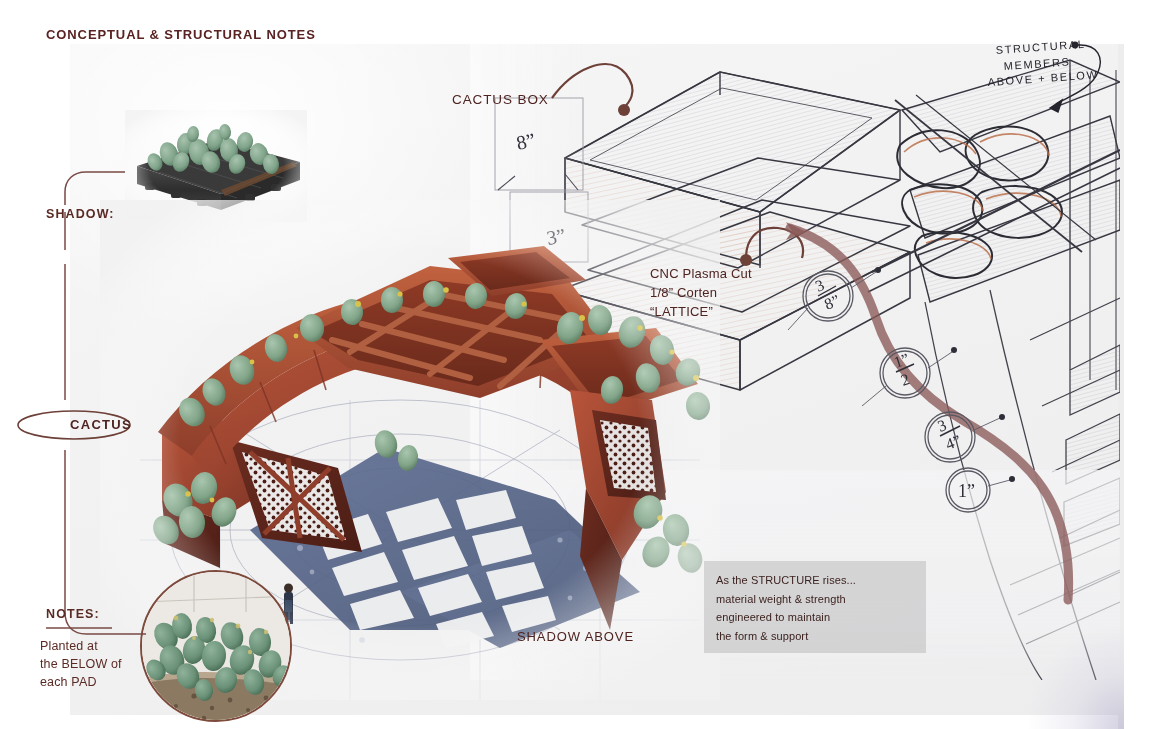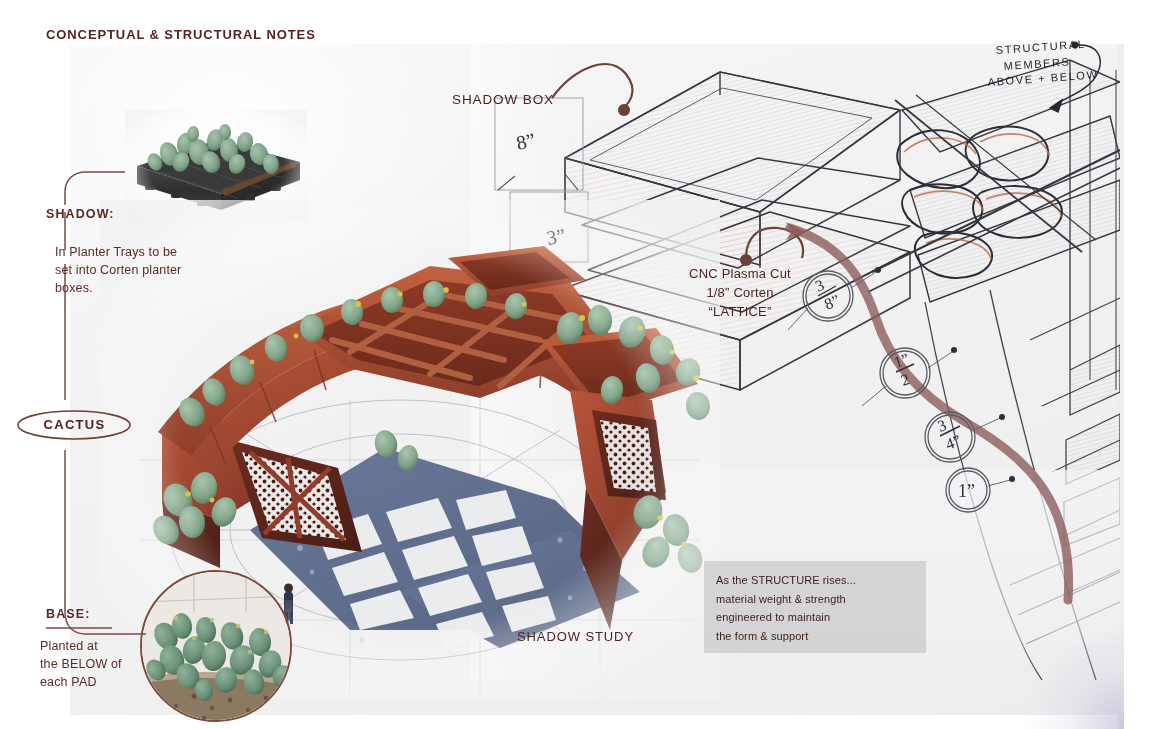--- a/index.html
+++ b/index.html
@@ -104,36 +104,36 @@
     font-size: 13.5px;
     letter-spacing: 0.9px;
     color: #4e2320;
     white-space: nowrap;
   }
   .center-label {
     position: absolute;
     font-size: 13px;
     line-height: 19px;
     color: #4e2320;
-    text-align: center;
+    text-align: left;
     letter-spacing: 0.2px;
     white-space: pre-line;
   }
 
   
   #cactus-pill {
     position: absolute;
     left: 17px; top: 405px;
     width: 115px; height: 40px;
   }
   #cactus-pill .pill-text {
     position: absolute;
     left: 0; top: 12px;
     width: 115px;
-    text-align: center;
+    text-align: right;
     font-size: 13px;
     font-weight: bold;
     letter-spacing: 1.3px;
     color: #4e2320;
   }
 
   
   #tray-photo {
     position: absolute;
     left: 125px; top: 110px;
@@ -730,40 +730,37 @@
       <text x="988" y="86" transform="rotate(-4 988 86)">ABOVE + BELOW</text>
     </g>
     <g stroke="#25252e" fill="none" stroke-width="1.4">
       <path d="M1078,45 C1098,44 1104,58 1098,72 C1092,88 1070,96 1056,104"></path>
       <path d="M1050,108 L1062,100 L1058,112 Z" fill="#25252e"></path>
     </g>
     <circle cx="1075" cy="45" r="3.4" fill="#25252e"></circle>
   </svg>
 
   <div class="note-head" style="left:46px; top:207px;">SHADOW:</div>
-  <div class="note-body" style="left:55px; top:243px; width:190px;">In Planter Trays to be
-set into Corten planter
-boxes.</div>
 
   <div id="cactus-pill">
     <div class="pill-text">CACTUS</div>
   </div>
 
-  <div class="note-head" style="left:46px; top:607px;">BASE:</div>
+  <div class="note-head" style="left:46px; top:607px;">NOTES:</div>
   <div class="note-body" style="left:40px; top:637px; width:140px;">Planted at
 the BELOW of
 each PAD</div>
 
-  <div class="plain-label" style="left:452px; top:92px;">SHADOW BOX</div>
+  <div class="plain-label" style="left:452px; top:92px;">CACTUS BOX</div>
 
   <div class="center-label" style="left:650px; top:264px; width:180px;">CNC Plasma Cut
 1/8” Corten
 “LATTICE”</div>
 
-  <div class="plain-label" style="left:517px; top:629px; font-size:13px;">SHADOW STUDY</div>
+  <div class="plain-label" style="left:517px; top:629px; font-size:13px;">SHADOW ABOVE</div>
 
   <div id="struct-note">
     <div class="txt">As the STRUCTURE rises...
 material weight &amp; strength
 engineered to maintain
  the form &amp; support</div>
   </div>
 
   <div class="corner-violet"></div>
 

